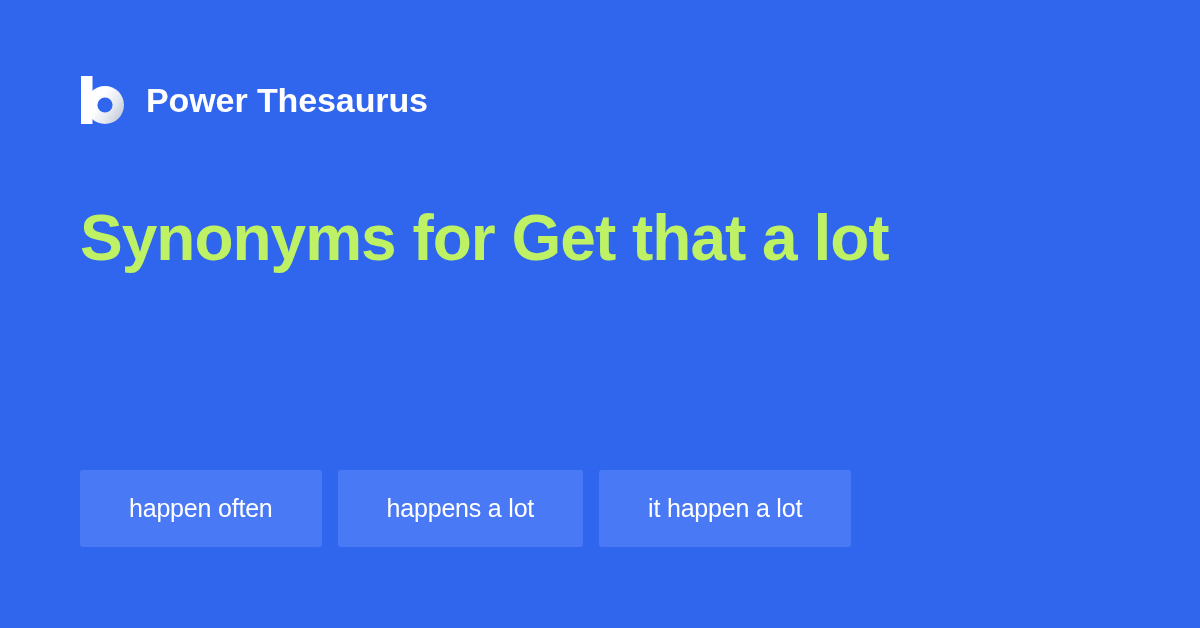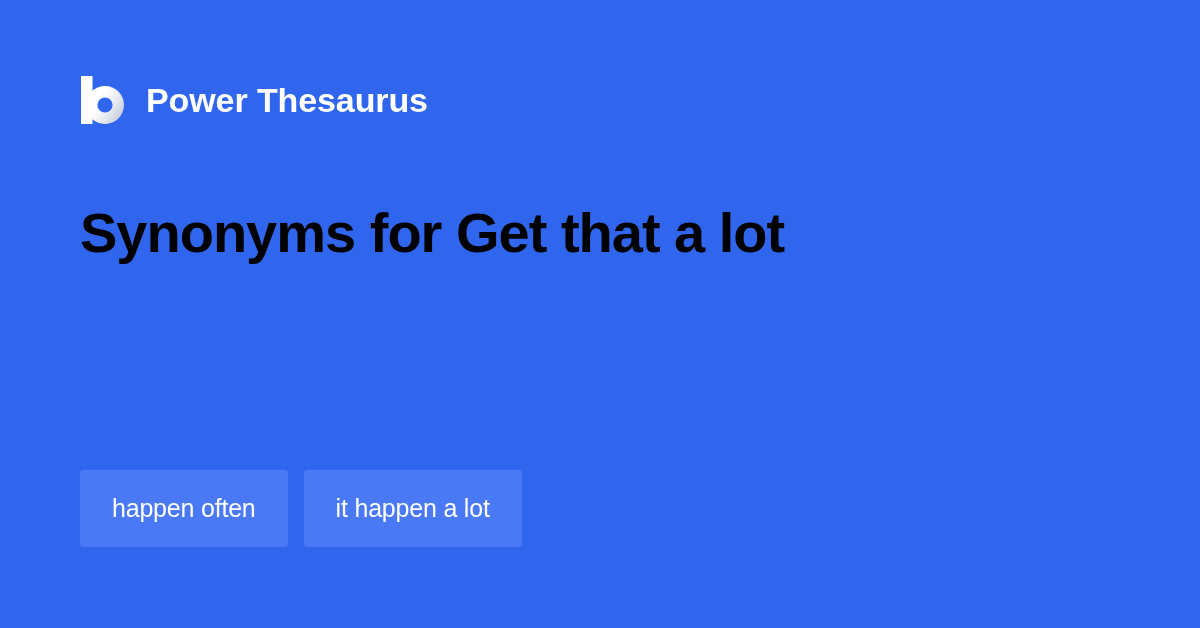--- a/index.html
+++ b/index.html
@@ -50,43 +50,43 @@
     white-space:nowrap;
     line-height:1;
   }
 
   
   .headline {
     position:absolute;
     left:80px;
     top:192px;
     width:950px;
-    font-size:56px;
+    font-size:64px;
     font-weight:700;
     line-height:1.45;
     letter-spacing:-1px;
-    color:#000000;
+    color:#bef264;
   }
 
   
   .chips {
     position:absolute;
     left:80px;
     top:470px;
     display:flex;
     align-items:flex-start;
     gap:16px;
   }
 
   .chip {
     background:#4a79f5;
     color:#ffffff;
     height:77px;
     border-radius:3px;
-    padding:0 32px;
+    padding:0 49px;
     display:flex;
     align-items:center;
     justify-content:center;
     font-size:25px;
     font-weight:400;
     letter-spacing:-0.2px;
     white-space:nowrap;
     line-height:1;
   }
 </style>
@@ -117,16 +117,17 @@
         <rect x="0" y="0" width="44" height="52" fill="url(#bowlGrad)"></rect>
       </g>
     </svg>
     <span class="brand-name">Power Thesaurus</span>
   </div>
 
   <h1 class="headline">Synonyms for Get that a lot</h1>
 
   <div class="chips">
     <span class="chip">happen often</span>
+    <span class="chip">happens a lot</span>
     <span class="chip">it happen a lot</span>
   </div>
 
 </div>
 
 </body></html>

